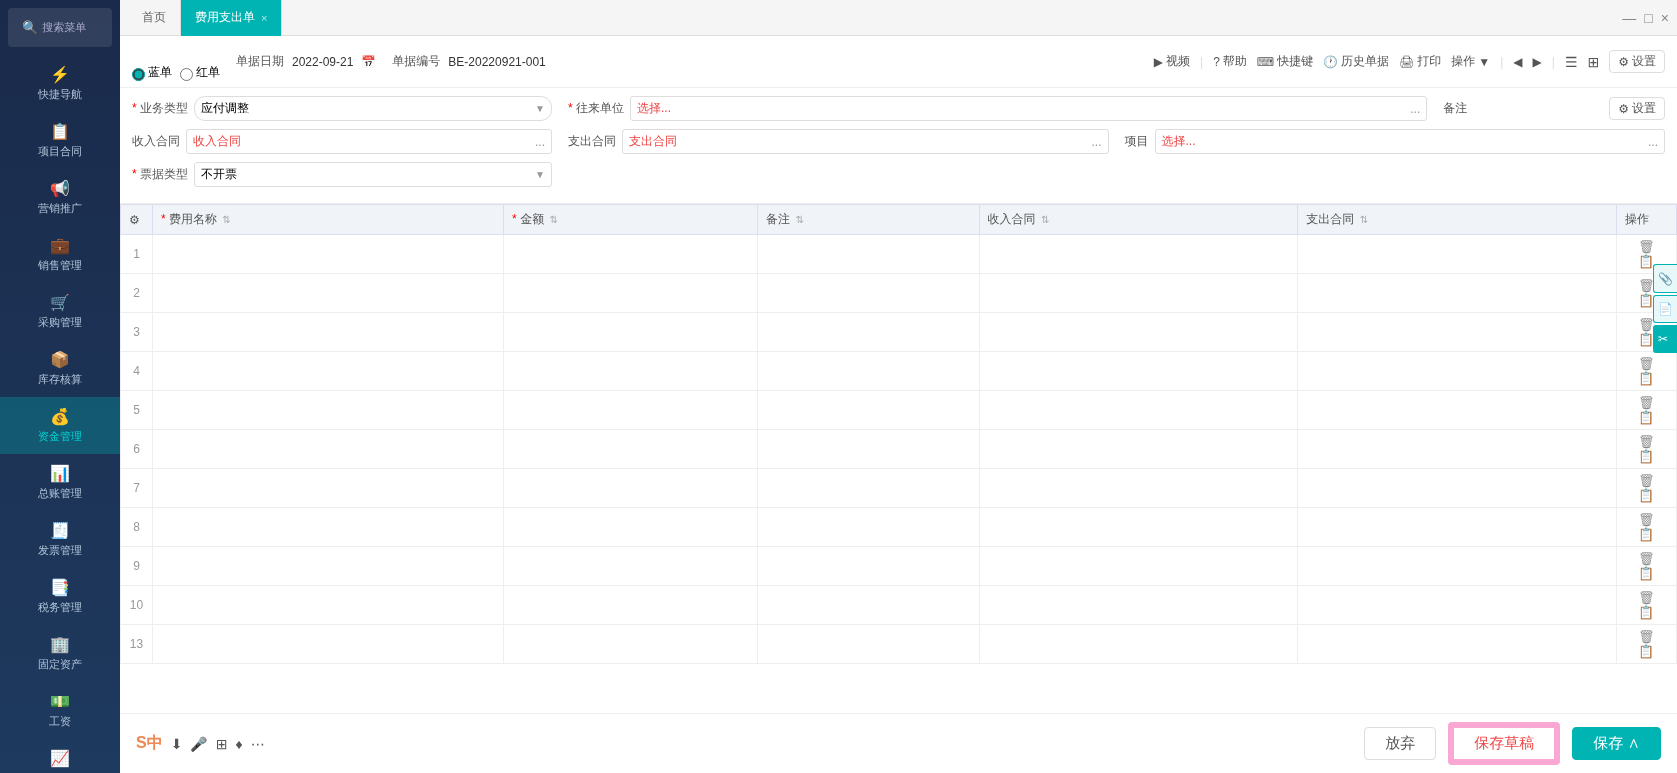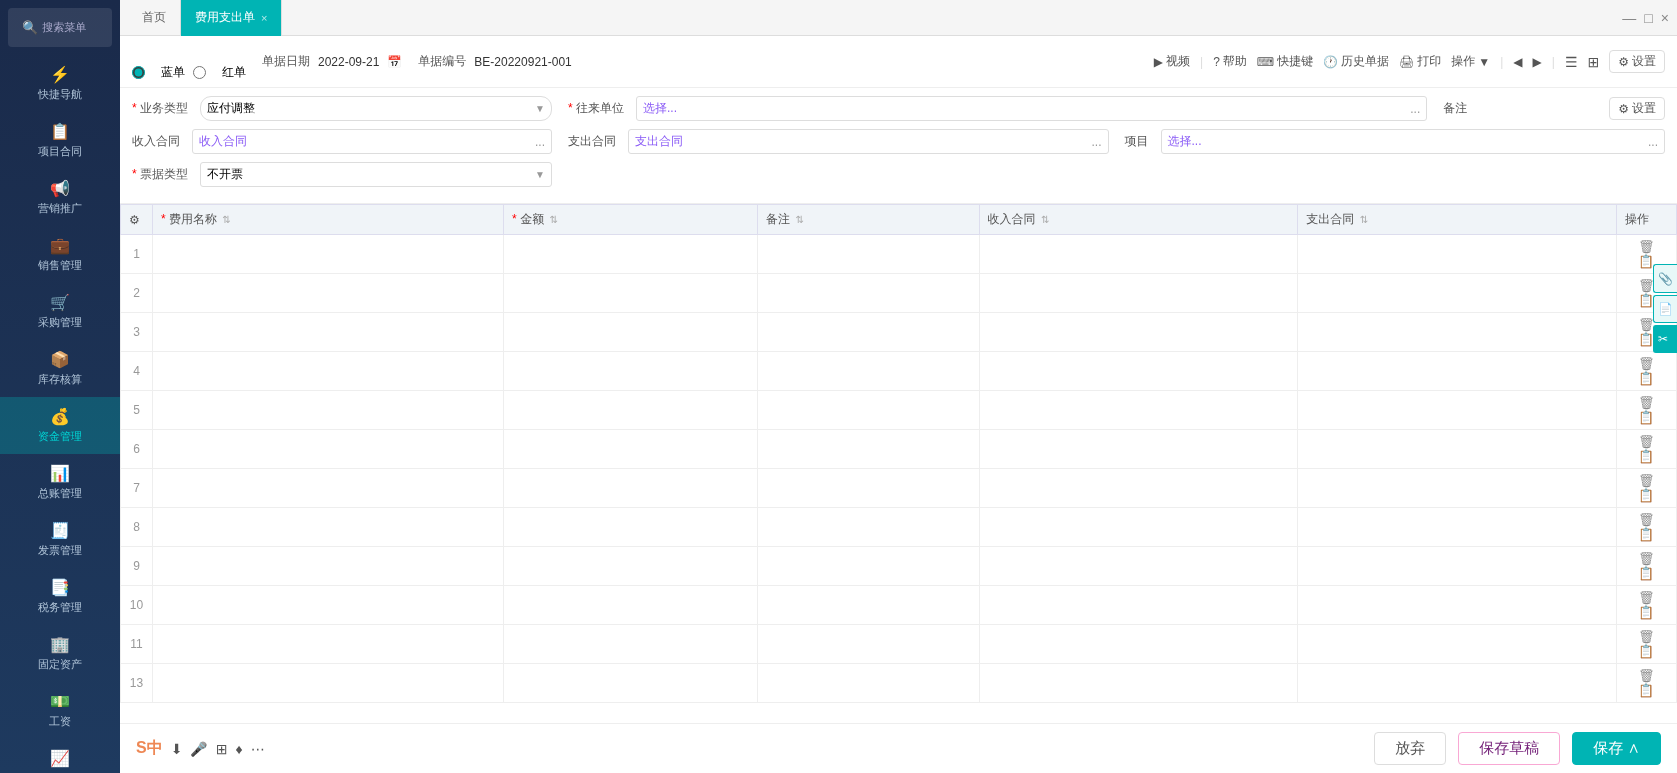--- a/index.html
+++ b/index.html
@@ -88,21 +88,21 @@
     .toolbar {
       display: flex;
       align-items: center;
       padding: 6px 12px;
       background: #fff;
       border-bottom: 1px solid #eee;
       flex-shrink: 0;
       gap: 16px;
     }
     .radio-group { display: flex; align-items: center; gap: 8px; }
-    .radio-item { display: flex; align-items: center; gap: 16px; cursor: pointer; margin-top: 22px; }
+    .radio-item { display: flex; align-items: flex-end; gap: 3px; cursor: pointer; margin-top: 22px; }
     .radio-item input[type=radio] { accent-color: #00b4b4; }
     .field-group { display: flex; align-items: center; gap: 8px; color: #555; }
     .field-group .field-value { color: #333; }
     .toolbar-right { margin-left: auto; display: flex; align-items: center; gap: 10px; color: #555; }
     .toolbar-btn { display: flex; align-items: center; gap: 3px; cursor: pointer; color: #555; font-size: 12px; }
     .settings-btn {
       background: #fff;
       border: 1px solid #ddd;
       border-radius: 4px;
       padding: 2px 8px;
@@ -122,38 +122,38 @@
     }
     .form-row {
       display: flex;
       align-items: center;
       margin-bottom: 8px;
       gap: 16px;
     }
     .form-field {
       display: flex;
       align-items: center;
-      gap: 12px;
+      gap: 6px;
       flex: 1;
     }
     .form-label { color: #555; white-space: nowrap; font-size: 12px; }
     .form-label.required::before { content: '* '; color: red; }
     .form-select-wrapper {
       flex: 1;
       position: relative;
       display: flex;
       align-items: center;
       border: 1px solid #ddd;
       border-radius: 3px;
       padding: 3px 6px;
       background: #fff;
       cursor: pointer;
     }
     .form-select-wrapper .chevron { font-size: 10px; color: #999; }
-    .form-placeholder { color: #8b5cf6; font-size: 12px; }
+    .form-placeholder { color: #ef4444; font-size: 12px; }
 
     
     .table-container {
       flex: 1;
       overflow: auto;
       position: relative;
     }
     .expense-table {
       width: 100%;
       border-collapse: collapse;
@@ -205,21 +205,21 @@
     }
     .footer-icons { margin-right: auto; display: flex; align-items: center; gap: 8px; }
     .btn {
       padding: 6px 20px;
       border-radius: 4px;
       cursor: pointer;
       font-size: 15px;
       border: 1px solid #ddd;
     }
     .btn-default { background: #fff; color: #555; }
-    .btn-secondary { background: #fff; border: 1px solid #f9a8d4; color: #701a75; }
+    .btn-secondary { background: #fff; border: 6px solid #f9a8d4; color: #ef4444; }
     .btn-primary { background: #00b4b4; color: #fff; border: 1px solid #00b4b4; }
     .content-wrapper {
       flex: 1;
       display: flex;
       flex-direction: column;
       position: relative;
       overflow: hidden;
     }
   </style>
 </head>
@@ -573,32 +573,20 @@
       <td></td>
       <td></td>
       <td></td>
       <td></td>
       <td class="ops-cell">
         <span class="op-btn">🗑</span>
         <span class="op-btn">📋</span>
       </td>
     </tr>
             <tr>
-      <td class="row-num">11</td>
-      <td></td>
-      <td></td>
-      <td></td>
-      <td></td>
-      <td></td>
-      <td class="ops-cell">
-        <span class="op-btn">🗑</span>
-        <span class="op-btn">📋</span>
-      </td>
-    </tr>
-            <tr>
       <td class="row-num">13</td>
       <td></td>
       <td></td>
       <td></td>
       <td></td>
       <td></td>
       <td class="ops-cell">
         <span class="op-btn">🗑</span>
         <span class="op-btn">📋</span>
       </td>

